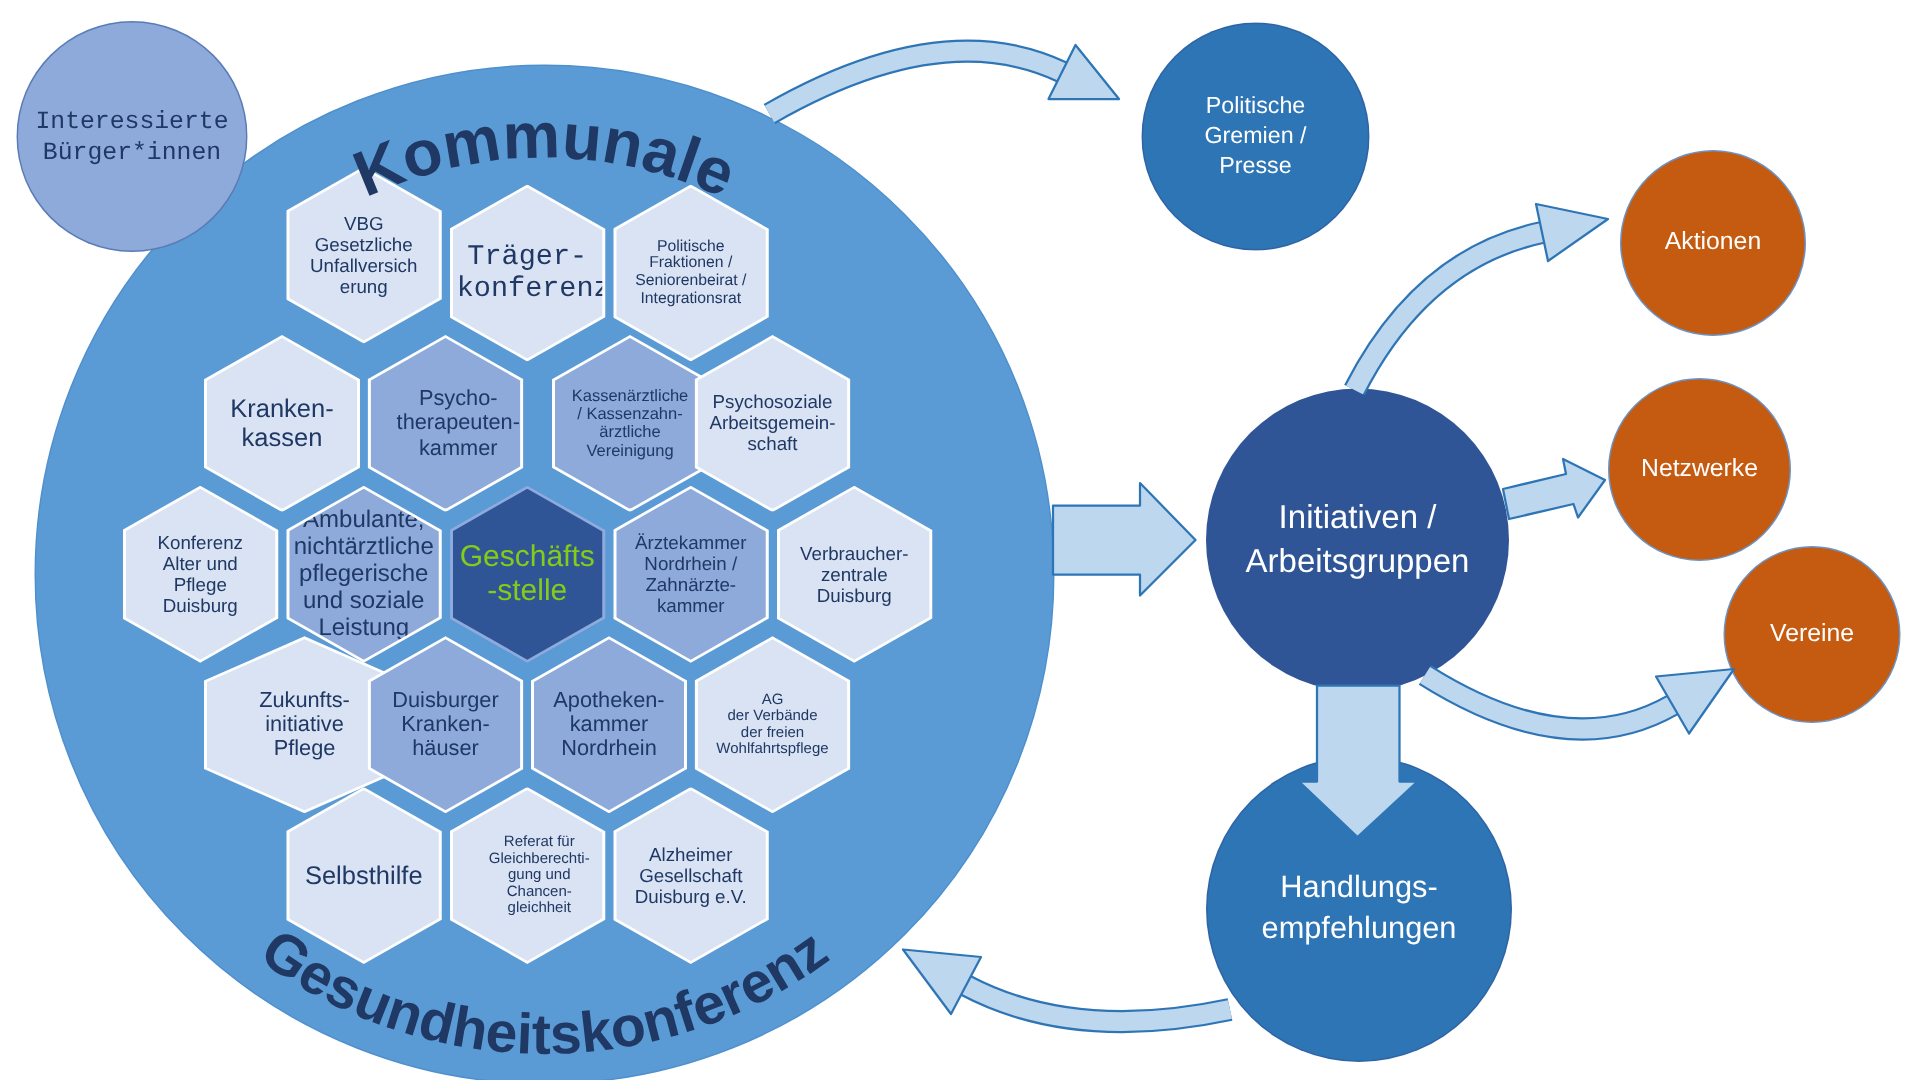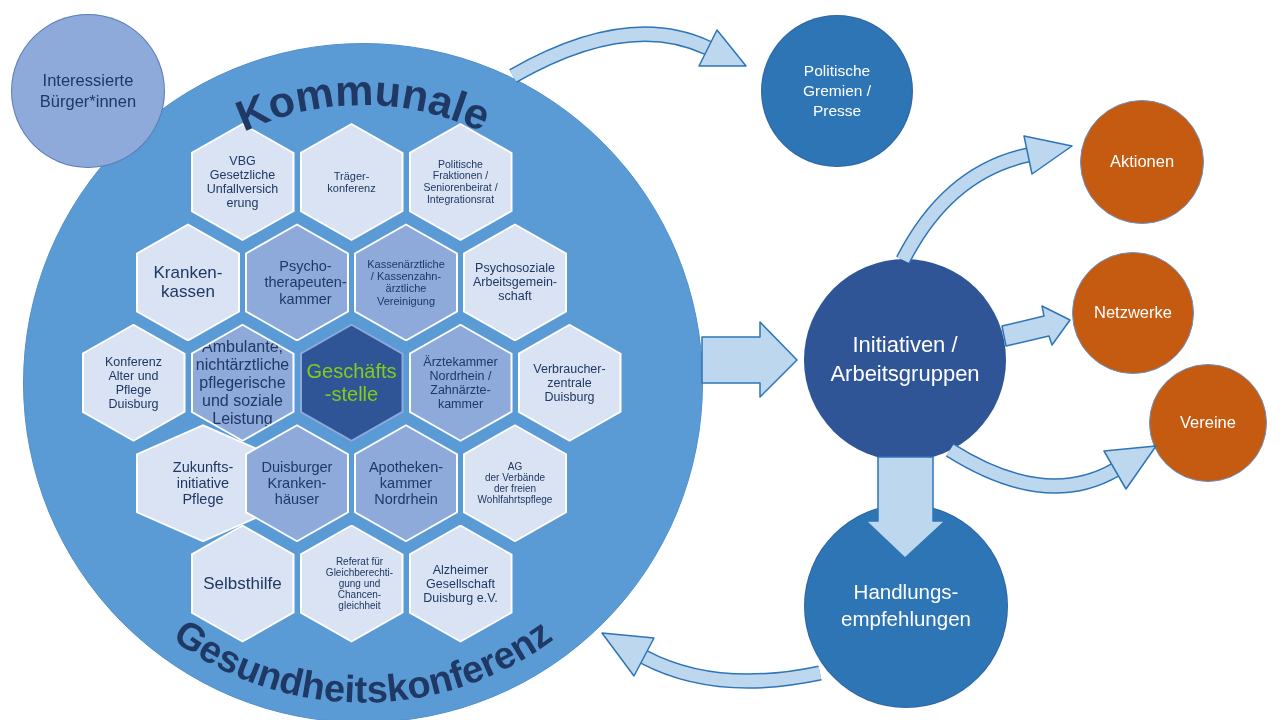--- a/index.html
+++ b/index.html
@@ -32,21 +32,21 @@
     white-space:pre-line;line-height:1.12;color:var(--text-dark);
   }
   .hex.dark .hex-label{color:#84cc16;line-height:1.15;}
   
   .sat{
     position:absolute;border-radius:50%;display:flex;align-items:center;justify-content:center;
     box-sizing:border-box;border:1px solid rgba(47,85,151,.55);
   }
   .sat-label{white-space:pre-line;text-align:center;line-height:1.3;}
   .sat.periwinkle{background:var(--sat-periwinkle);}
-  .sat.periwinkle .sat-label{color:var(--text-dark);}
+  .sat.periwinkle .sat-label{color:var(--text-dark);font-family:Liberation Mono, monospace;}
   .sat.blue{background:var(--sat-blue);}
   .sat.dark-blue{background:var(--sat-darkblue);}
   .sat.orange{background:var(--sat-orange);border-color:#6b93c4;}
   .sat.blue .sat-label,.sat.dark-blue .sat-label,.sat.orange .sat-label{color:#fff;}
   
   .layer{position:absolute;left:0;top:0;width:1280px;height:720px;pointer-events:none;}
   .arc-title{
     font-family:"Liberation Sans",sans-serif;font-weight:bold;
     fill:var(--title-color);
   }
@@ -57,31 +57,31 @@
   .arrow-solid{fill:var(--arrow-fill);stroke:var(--arrow-outline);stroke-width:1.5;stroke-linejoin:round;}
 </style>
 </head>
 <body>
 
 <div class="stage" style="--circle-bg: #5B9BD5; --hex-light: #DAE3F3; --hex-medium: #8EAADB; --hex-dark: #2F5597; --sat-periwinkle: #8EAADB; --sat-blue: #2E75B6; --sat-darkblue: #2F5597; --sat-orange: #C55A11; --arrow-fill: #BDD7EE; --arrow-outline: #2E75B6; --title-color: #1F3864; --text-dark: #1F3864;">
 
   <div class="big-circle"></div>
 
   <div id="hex-layer">
-      <div class="hex light" style="left: 190.5px; top: 123px;">
+      <div class="hex light" style="left: 190.5px; top: 111px;">
         <div class="hex-inner">
           <div class="hex-label" style="font-size: 12.5px;">VBG
 Gesetzliche
 Unfallversich
 erung</div>
         </div>
       </div>
       <div class="hex light" style="left: 299.5px; top: 123px;">
         <div class="hex-inner">
-          <div class="hex-label" style="font-size: 11px;">Träger-
+          <div class="hex-label" style="font-size: 19px; font-family: Liberation Mono, monospace;">Träger-
 konferenz</div>
         </div>
       </div>
       <div class="hex light" style="left: 408.5px; top: 123px;">
         <div class="hex-inner">
           <div class="hex-label" style="font-size: 10.5px;">Politische
 Fraktionen /
 Seniorenbeirat /
 Integrationsrat</div>
         </div>
@@ -92,21 +92,21 @@
 kassen</div>
         </div>
       </div>
       <div class="hex medium" style="left: 245px; top: 223.4px;">
         <div class="hex-inner">
           <div class="hex-label" style="font-size: 14.5px; margin-left: 17px;">Psycho-
 therapeuten-
 kammer</div>
         </div>
       </div>
-      <div class="hex medium" style="left: 354px; top: 223.4px;">
+      <div class="hex medium" style="left: 368px; top: 223.4px;">
         <div class="hex-inner">
           <div class="hex-label" style="font-size: 11px;">Kassenärztliche
 / Kassenzahn-
 ärztliche
 Vereinigung</div>
         </div>
       </div>
       <div class="hex light" style="left: 463px; top: 223.4px;">
         <div class="hex-inner">
           <div class="hex-label" style="font-size: 12.5px;">Psychosoziale

